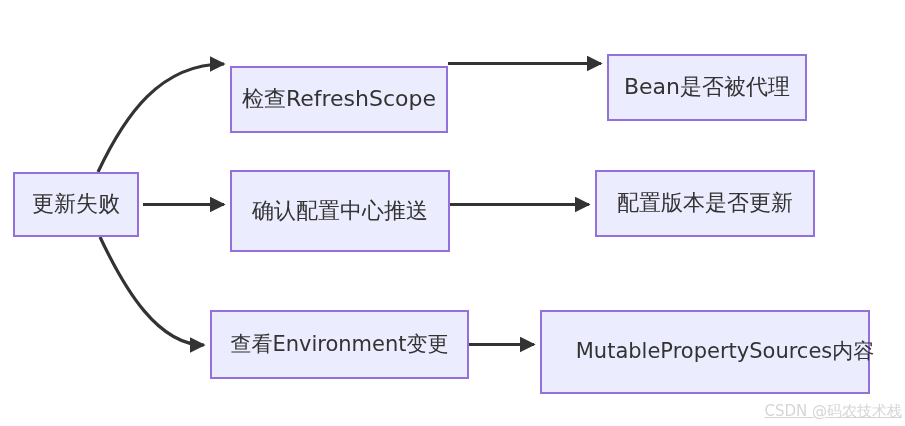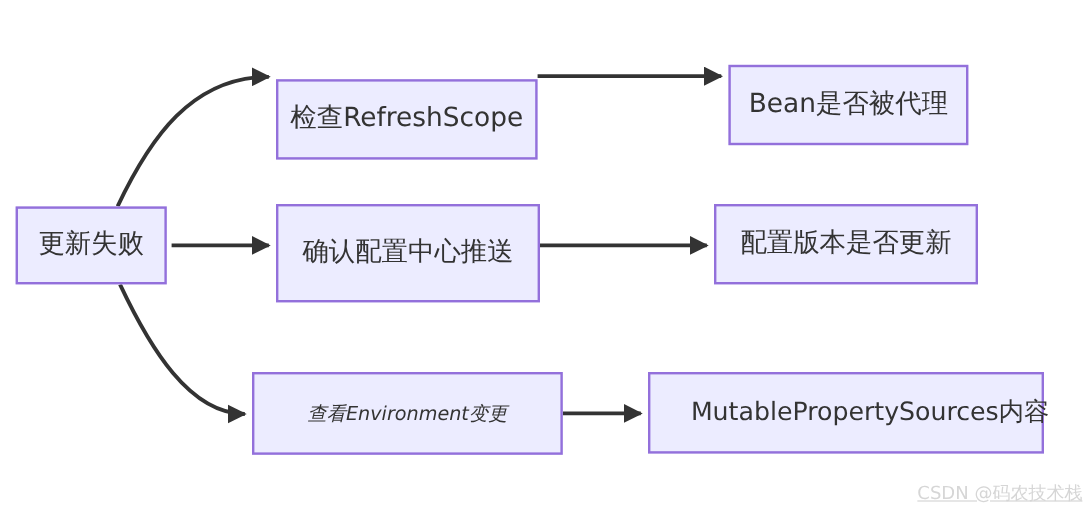--- a/index.html
+++ b/index.html
@@ -43,22 +43,22 @@
     font-size: 22px;
     line-height: 1.2;
     white-space: nowrap;
     text-align: center;
   }
   .node-root      { left: 13px;  top: 172px; width: 126px; height: 65px; }
   .node-step-1    { left: 230px; top: 30px;  width: 218px; height: 67px; margin-top: 36px; }
   .node-result-1  { left: 607px; top: 30px;  width: 200px; height: 67px; margin-top: 24px; }
   .node-step-2    { left: 230px; top: 170px; width: 220px; height: 82px; }
   .node-result-2  { left: 595px; top: 170px; width: 220px; height: 67px; }
-  .node-step-3    { left: 210px; top: 310px; width: 259px; height: 69px; font-size: 16px; font-style: italic; }
-  .node-result-3  { left: 540px; top: 310px; width: 330px; height: 68px; font-size: 21px; padding-left: 40px; }
+  .node-step-3    { left: 210px; top: 310px; width: 259px; height: 69px; font-size: 21px; }
+  .node-result-3  { left: 540px; top: 310px; width: 330px; height: 84px; font-size: 21px; padding-left: 40px; }
   .watermark {
     position: absolute;
     right: 3px;
     bottom: 5px;
     color: var(--watermark, #d6d6d6);
     font-size: 15px;
     white-space: nowrap;
     text-decoration: underline;
   }
 </style>

